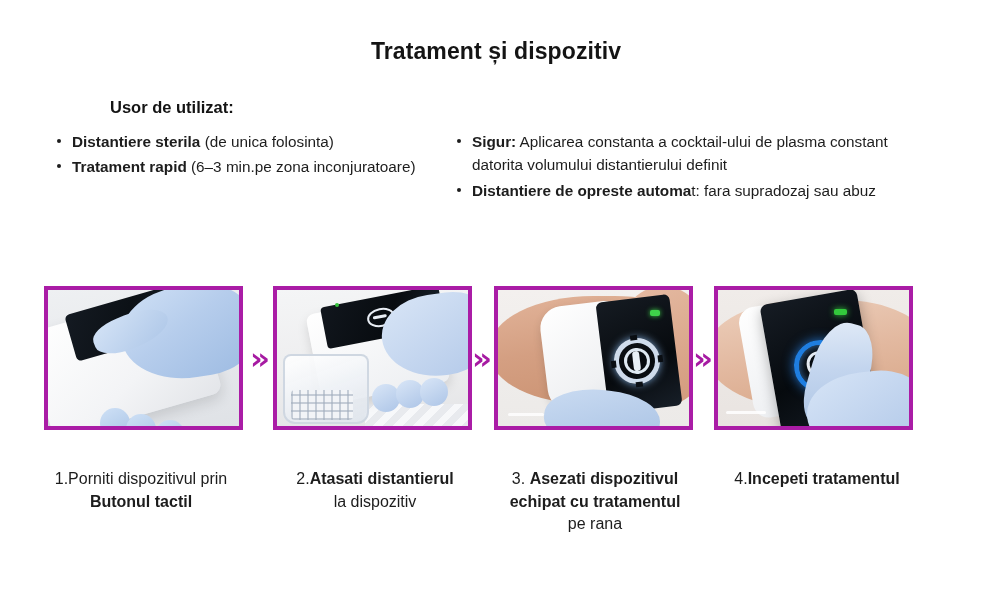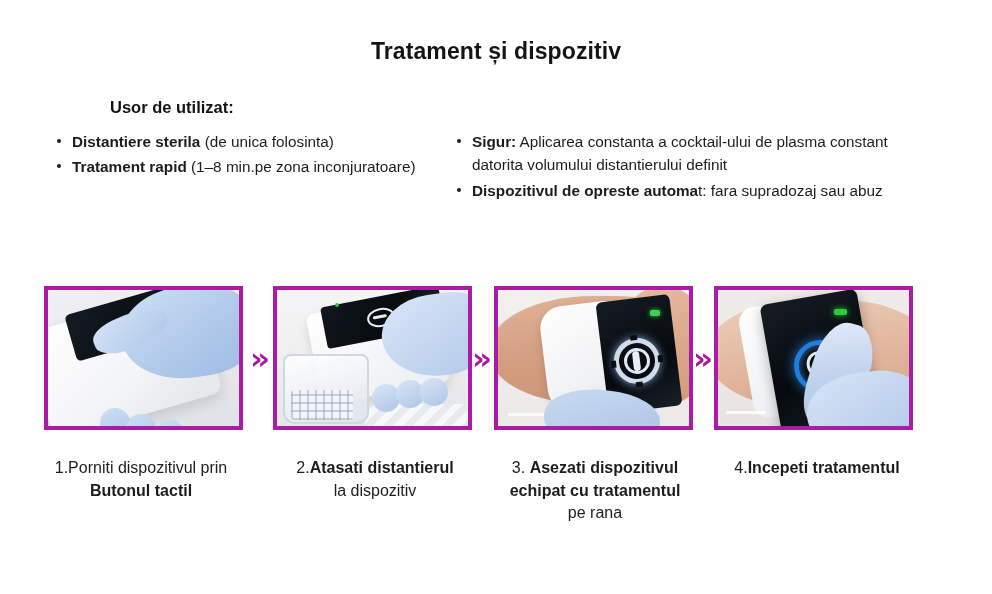--- a/index.html
+++ b/index.html
@@ -327,21 +327,21 @@
     border-radius: 48% 40% 44% 50%; transform: rotate(-6deg);
   }
   .ph4 .whitebar {
     position:absolute; left:8px; bottom:12px; width:40px; height:3px;
     background: rgba(255,255,255,.85); border-radius:2px;
   }
 
   
   .captions {
     position: absolute;
-    top: 457px;
+    top: 468px;
     left: 0;
     width: 992px;
     height: 90px;
   }
   .caption {
     position: absolute;
     top: 0;
     width: 230px;
     text-align: center;
     font-size: 16px;
@@ -362,32 +362,32 @@
 <div class="subheading">Usor de utilizat:</div>
 
 <div class="bullets-wrap">
 
   <div class="bullet-col col-left">
     <ul class="bullet-list">
       <li>
         <span class="b">Distantiere sterila</span><span> (de unica folosinta)</span>
       </li>
       <li>
-        <span class="b">Tratament rapid</span><span> (1–8 min.pe zona inconjuratoare)</span>
+        <span class="b">Tratament rapid</span><span> (6–3 min.pe zona inconjuratoare)</span>
       </li>
     </ul>
   </div>
 
   <div class="bullet-col col-right">
     <ul class="bullet-list">
       <li>
         <span class="b">Sigur:</span><span> Aplicarea constanta a cocktail-ului de plasma constant datorita volumului distantierului definit</span>
       </li>
       <li>
-        <span class="b">Dispozitivul de opreste automa</span><span>t: fara supradozaj sau abuz</span>
+        <span class="b">Distantiere de opreste automa</span><span>t: fara supradozaj sau abuz</span>
       </li>
     </ul>
   </div>
 
 </div>
 
 <div class="steps">
 
   <div class="panel p1">
     <div class="photo ph1">

